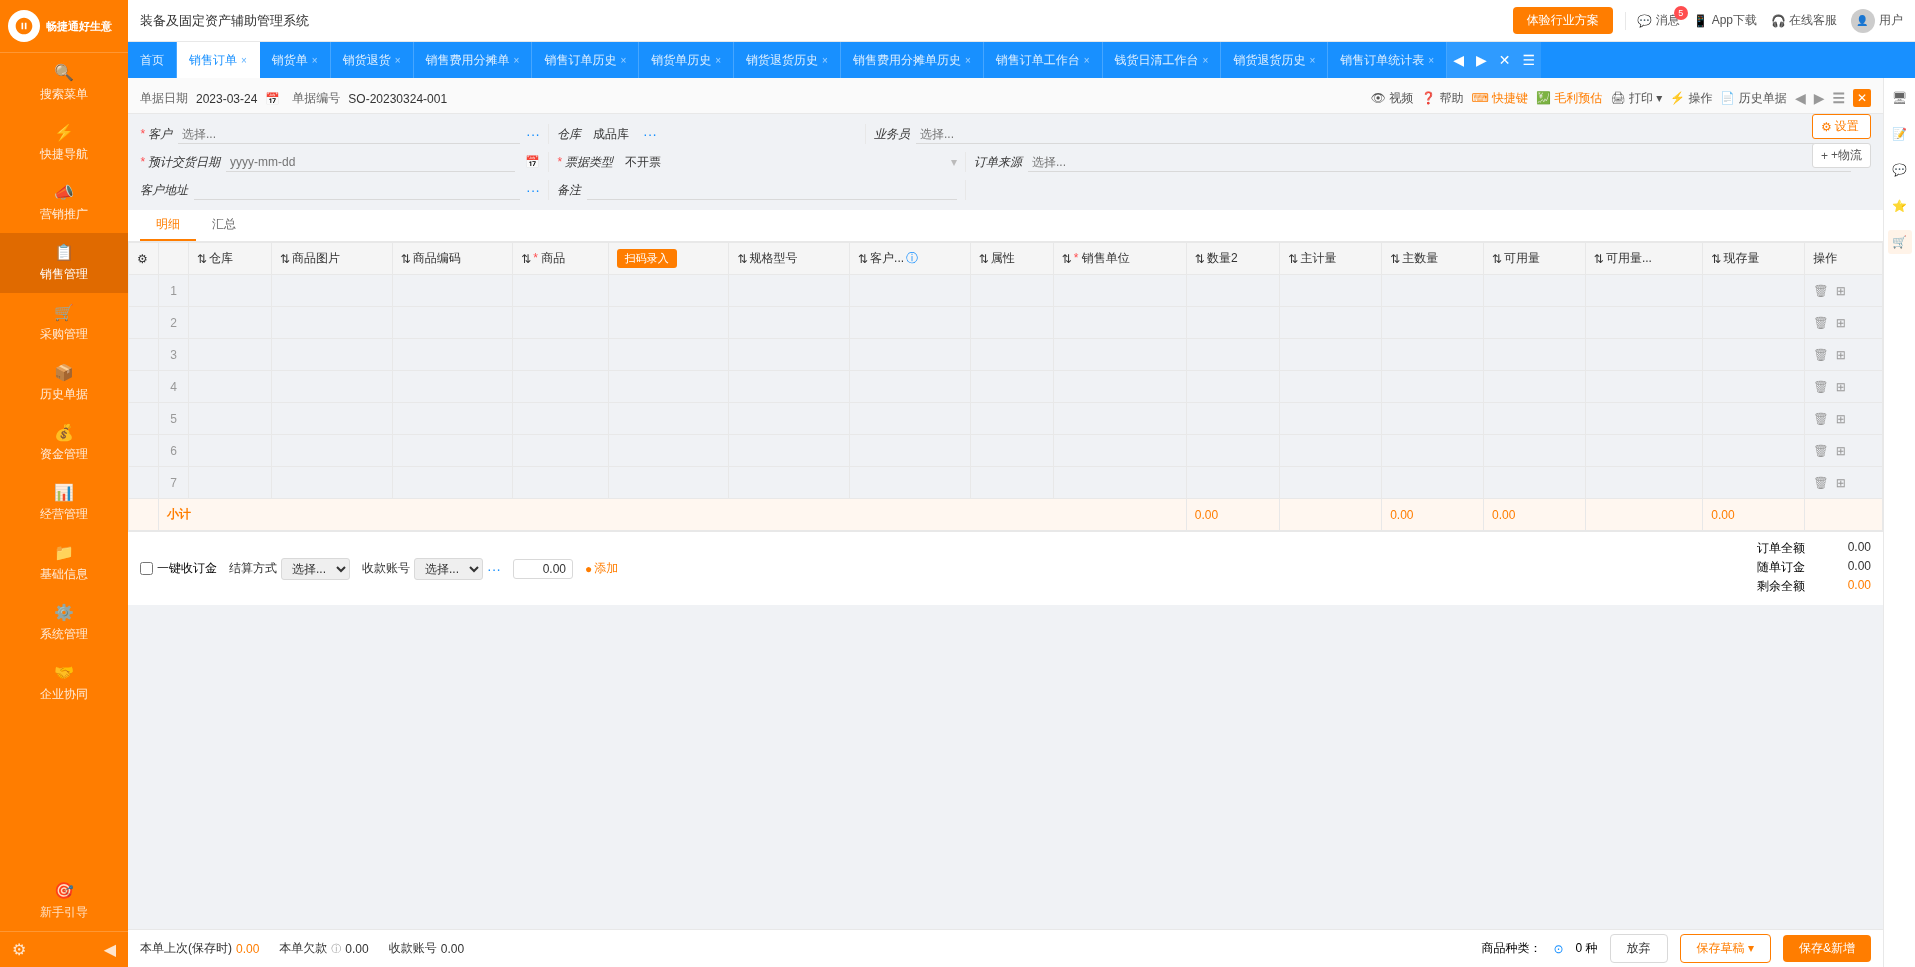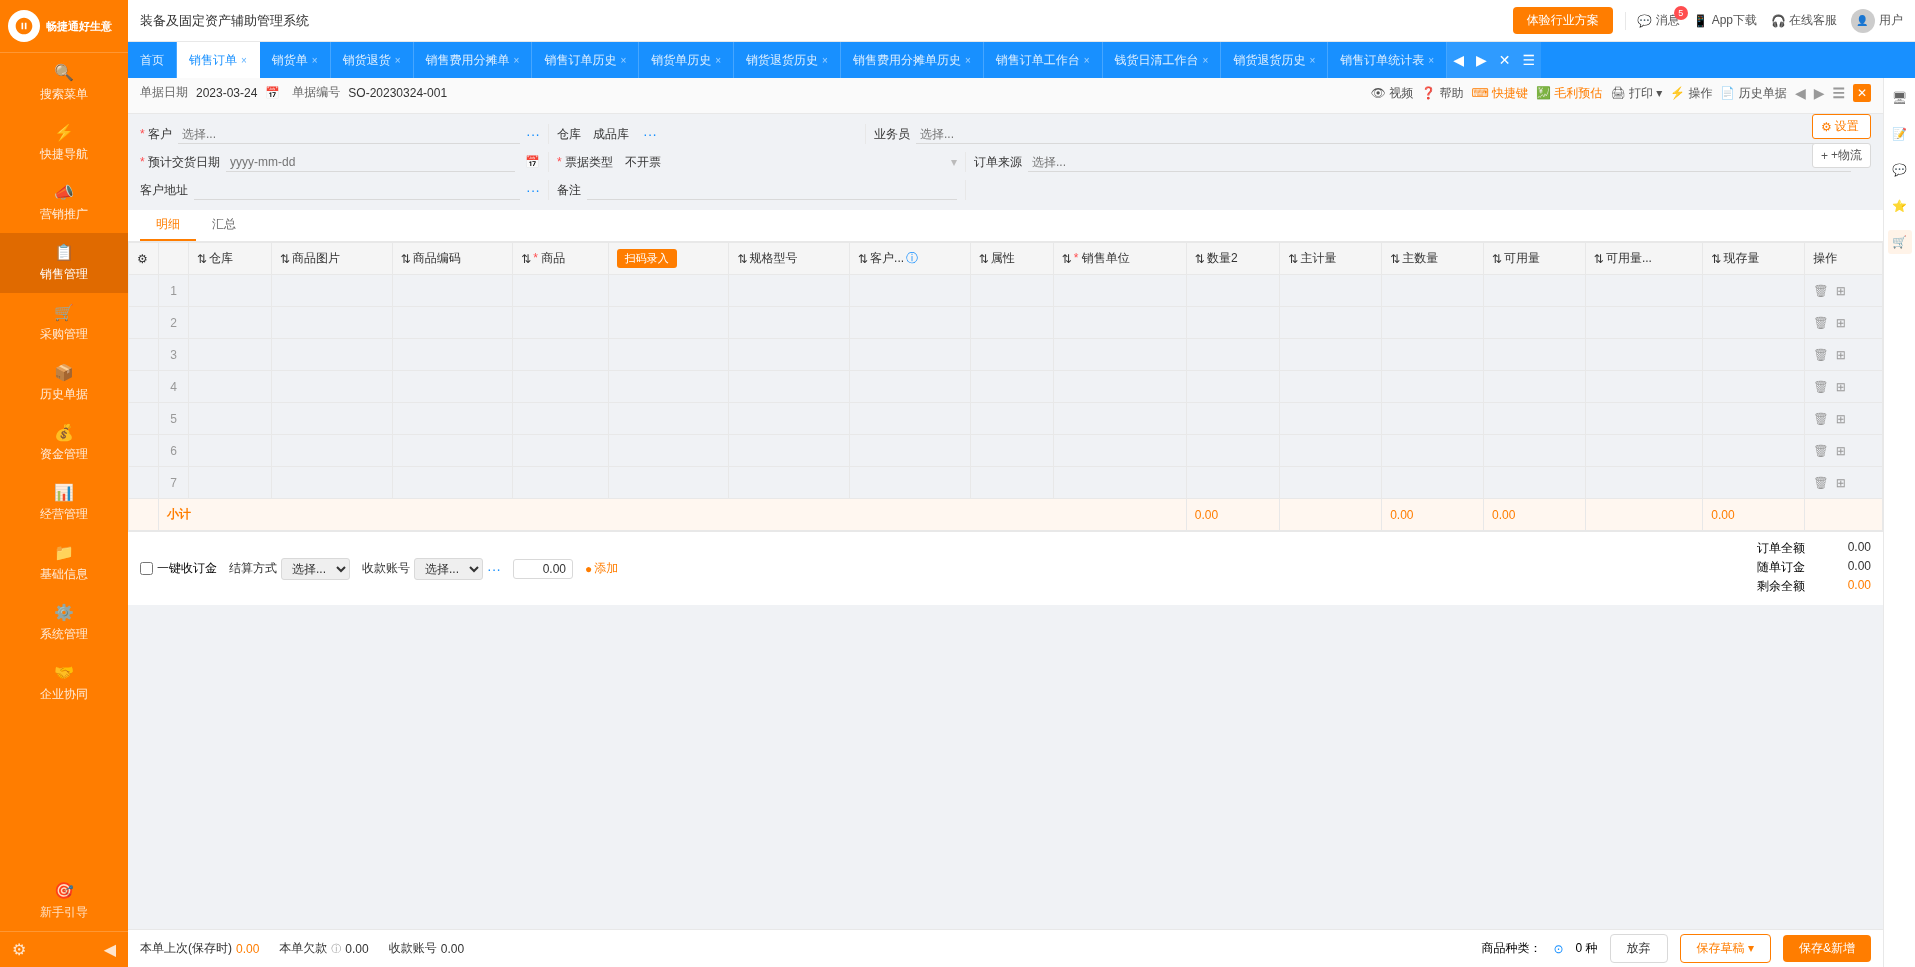--- a/index.html
+++ b/index.html
@@ -153,21 +153,21 @@
     
     .page-area {
       flex: 1;
       overflow: hidden;
       display: flex;
     }
 
     
     .form-toolbar {
       display: flex;
-      align-items: flex-start;
+      align-items: flex-end;
       padding: 6px 12px;
       background: #fafafa;
       border-bottom: 1px solid #e8e8e8;
       gap: 8px;
       height: 36px;
     }
     .form-toolbar-left {
       display: flex;
       align-items: center;
       gap: 12px;
@@ -209,20 +209,21 @@
       display: flex;
       align-items: center;
       flex: 1;
       min-width: 0;
       gap: 6px;
     }
     .form-field label {
       color: #333;
       white-space: nowrap;
       font-size: 12px;
+      font-style: italic;
     }
     .form-input {
       flex: 1;
       border: none;
       border-bottom: 1px solid #d9d9d9;
       outline: none;
       padding: 2px 4px;
       font-size: 12px;
       color: #999;
       background: transparent;

